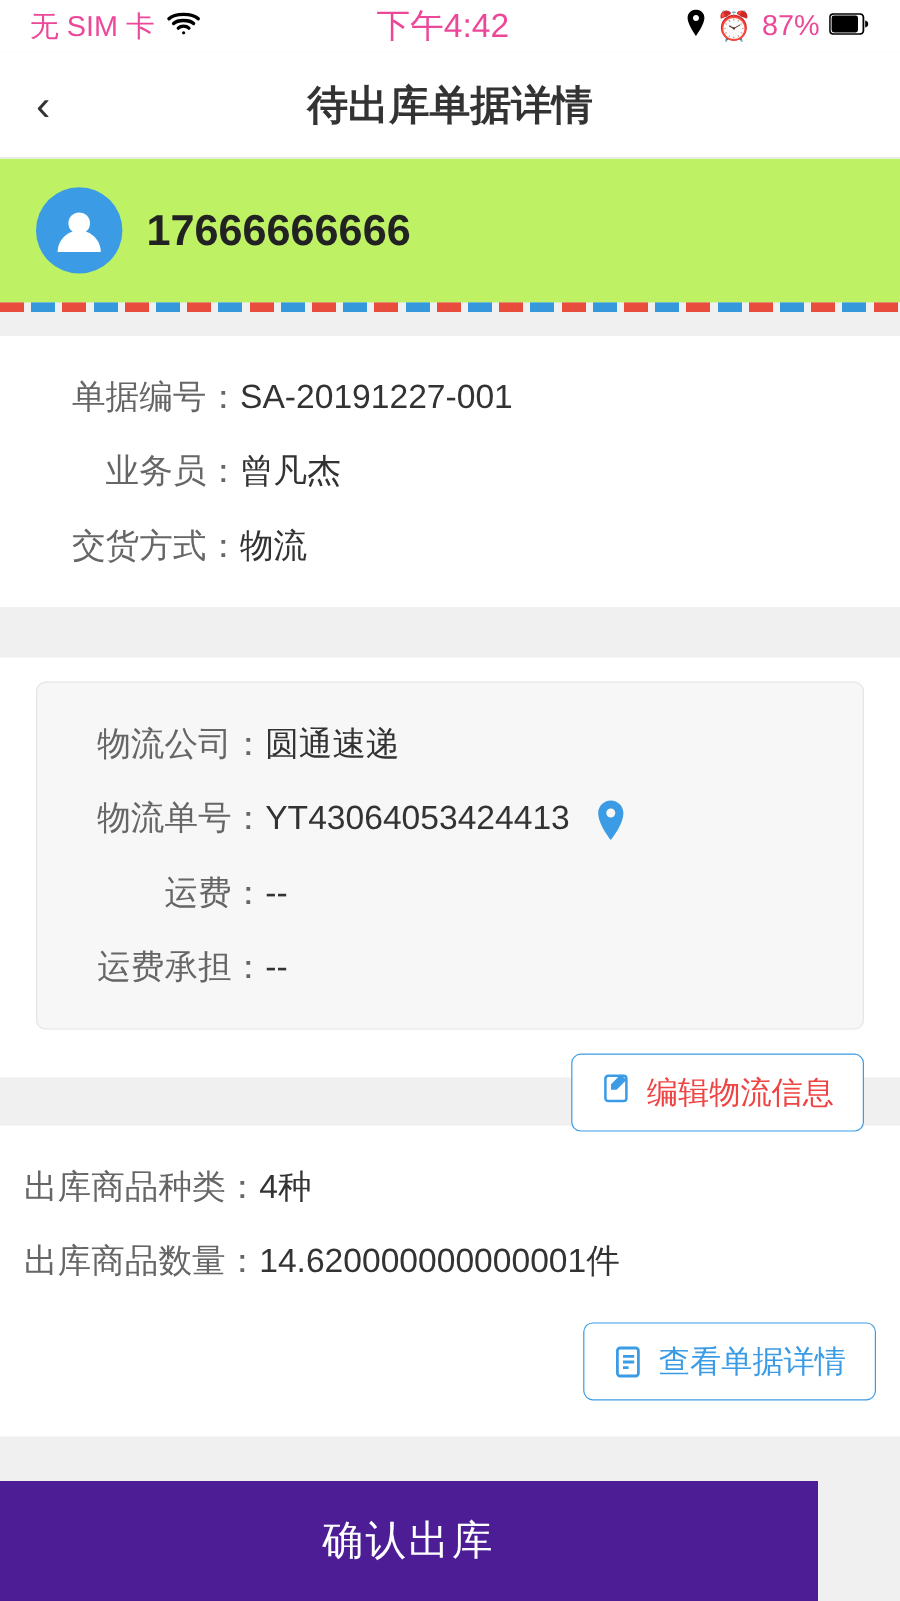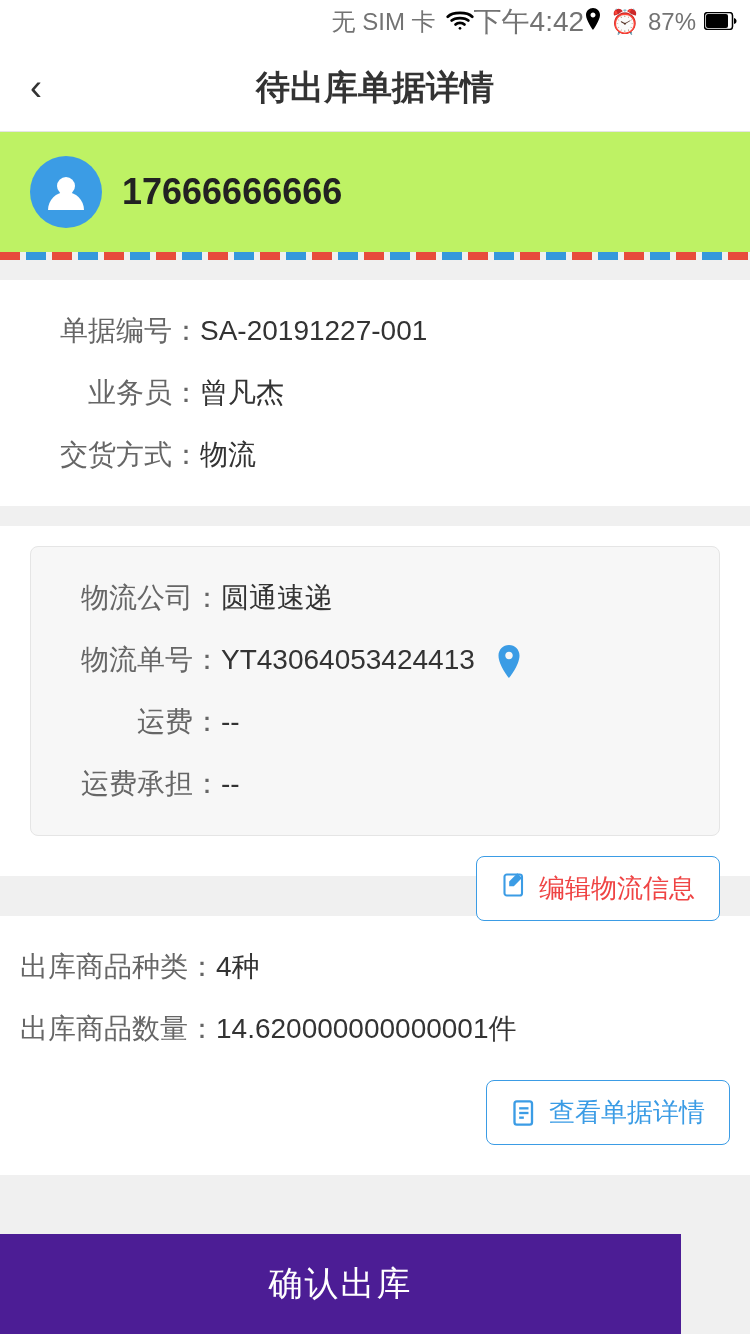--- a/index.html
+++ b/index.html
@@ -12,24 +12,24 @@
       font-size: 28px;
       color: #333;
     }
 
     
     .status-bar {
       height: 44px;
       background: #fff;
       display: flex;
       align-items: center;
-      justify-content: flex-end;
-      padding: 0 12px;
+      justify-content: space-between;
+      padding: 0 25px;
       font-size: 24px;
-      color: #737373;
+      color: #ec4899;
     }
     .status-left { display: flex; align-items: center; gap: 10px; }
     .status-center { font-size: 28px; font-weight: 500; }
     .status-right { display: flex; align-items: center; gap: 8px; font-size: 24px; }
 
     
     .nav-bar {
       height: 88px;
       background: #fff;
       display: flex;
@@ -271,21 +271,21 @@
     <span class="info-label">业务员：</span>
     <span class="info-value">曾凡杰</span>
   </div>
   <div class="info-row">
     <span class="info-label">交货方式：</span>
     <span class="info-value">物流</span>
   </div>
 </div>
 
 <div class="section-gap"></div>
-<div style="background:#fff; padding-top:20px; padding-bottom:0;">
+<div style="background:#fff; padding-top:20px; padding-bottom:0;margin-top:22px;">
   <div class="logistics-card">
     <div class="info-row">
       <span class="info-label">物流公司：</span>
       <span class="info-value">圆通速递</span>
     </div>
     <div class="info-row">
       <span class="info-label">物流单号：</span>
       <span class="info-value">
         <span>YT43064053424413</span>
         <svg class="location-icon" viewBox="0 0 24 24">

